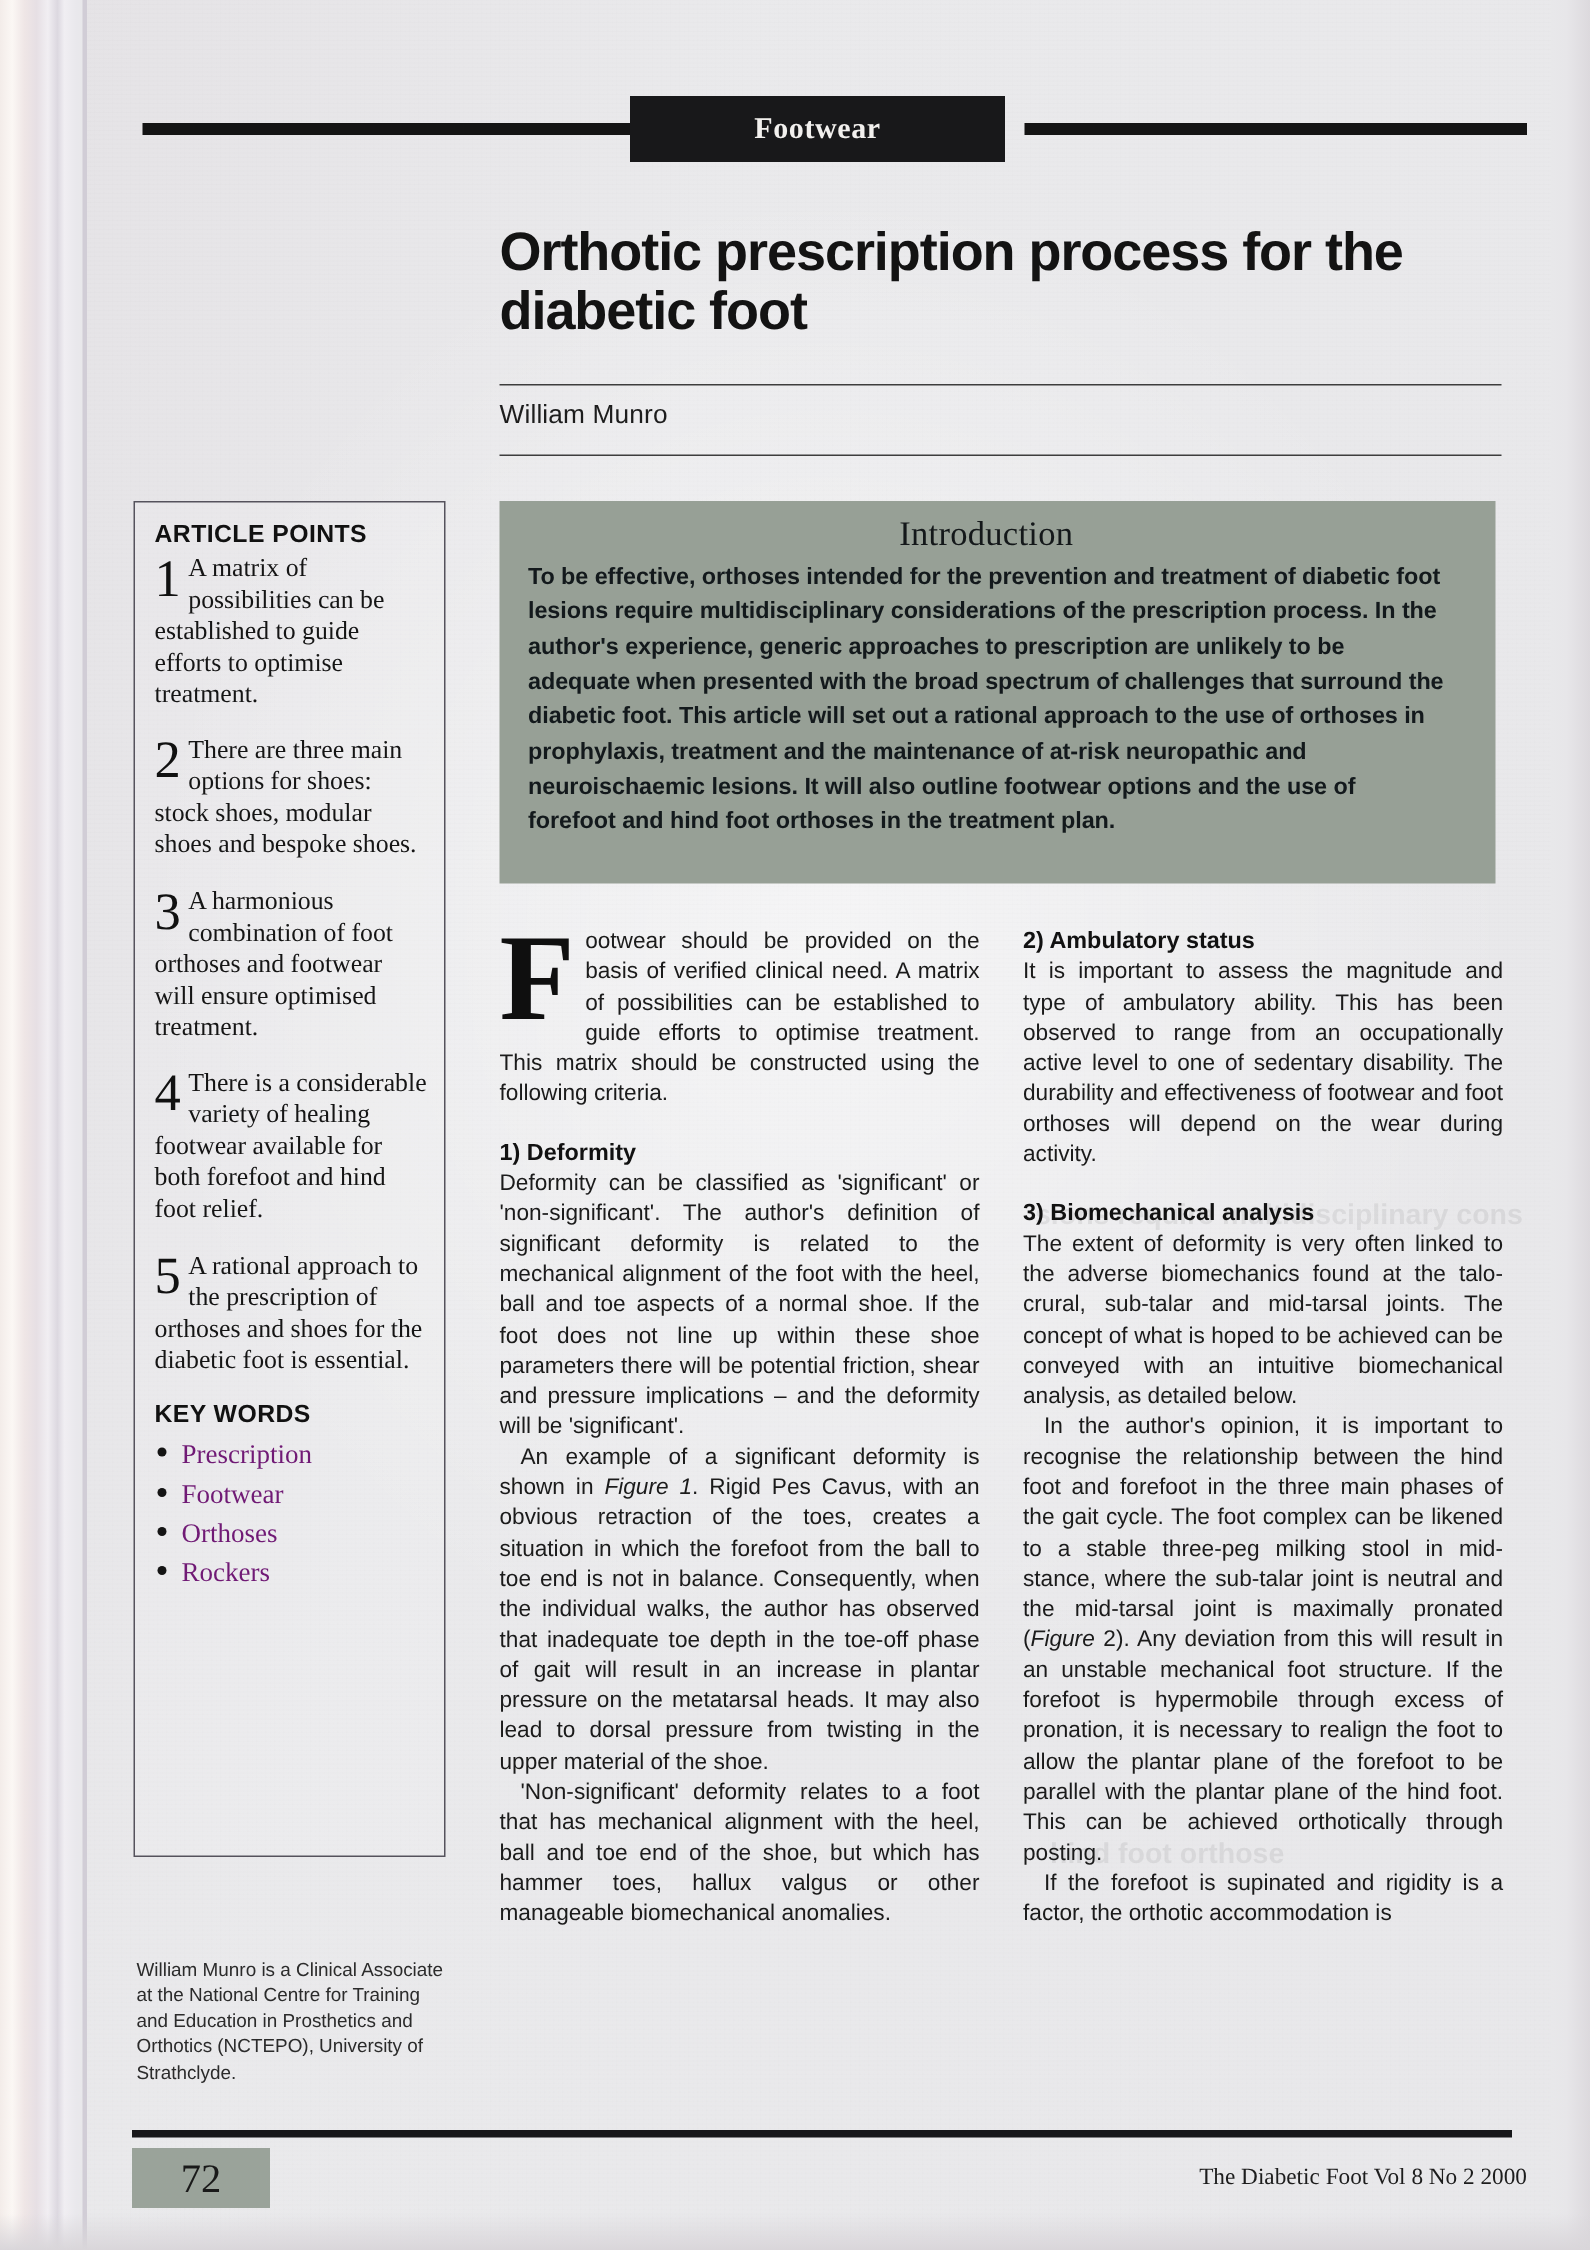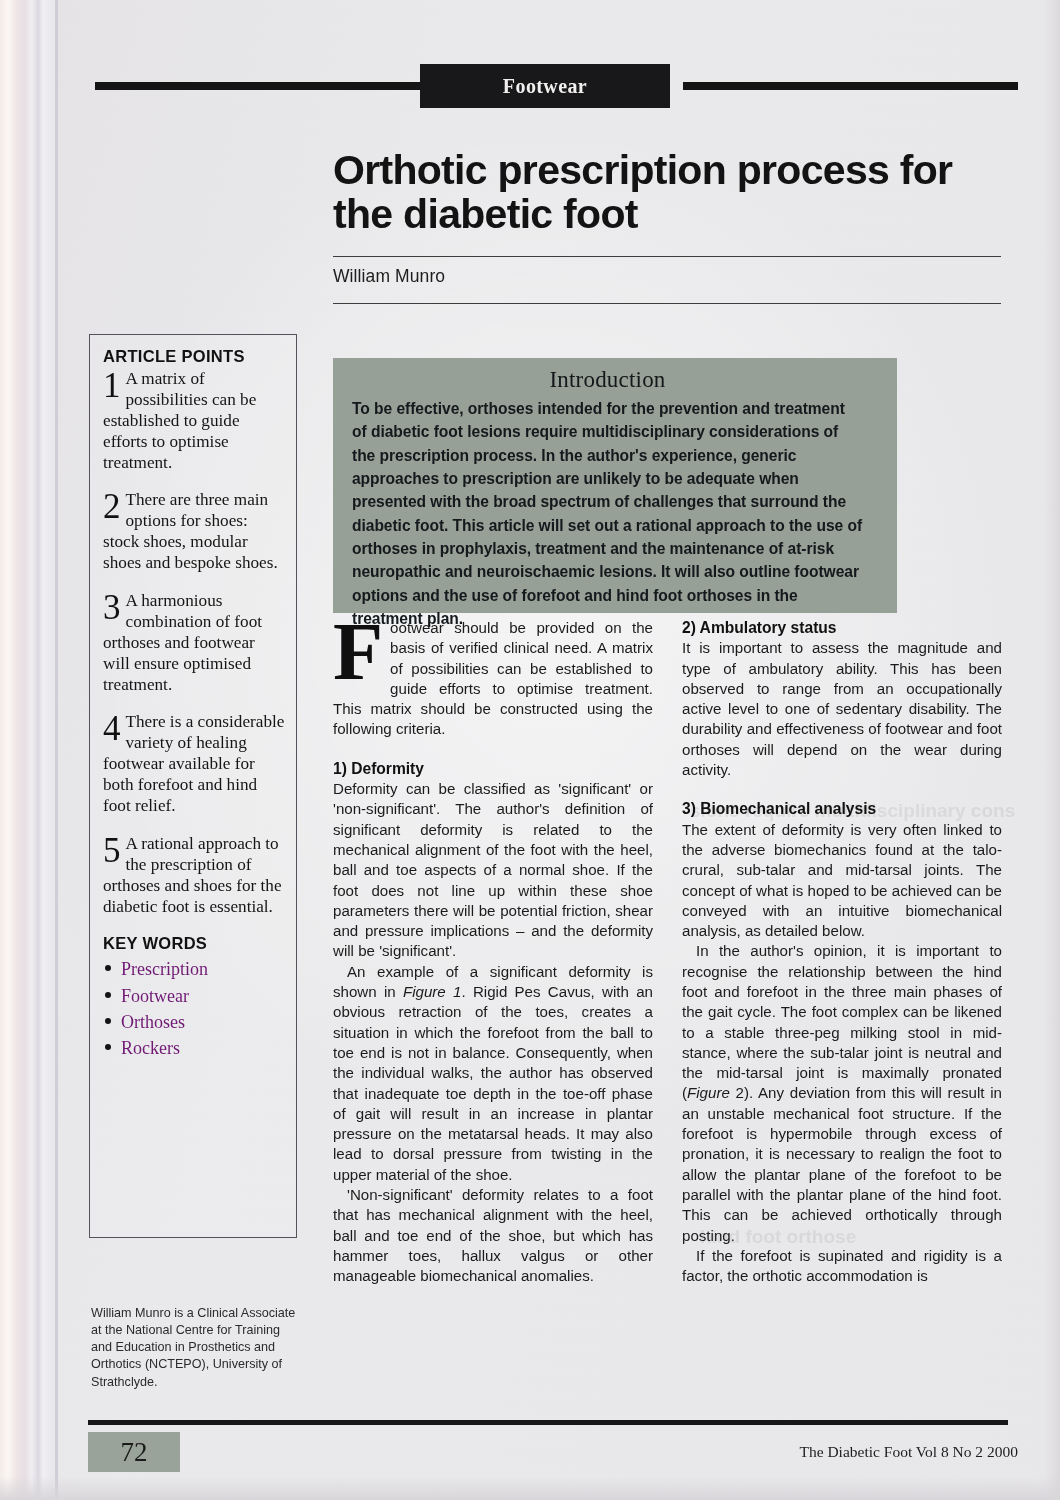--- a/index.html
+++ b/index.html
@@ -112,21 +112,21 @@
   .title-block {
     position: absolute;
     left: 333px;
     top: 148px;
     width: 668px;
   }
   .article-title {
     margin: 0;
     font-family: "Liberation Sans", sans-serif;
     font-weight: 700;
-    font-size: 41px;
+    font-size: 36px;
     line-height: 1.085;
     letter-spacing: -0.7px;
     color: #131313;
   }
   .title-rule {
     position: absolute;
     left: 333px;
     width: 668px;
     height: 1px;
     background: #3d3d3d;
@@ -211,26 +211,25 @@
     font-size: 12.6px;
     line-height: 1.36;
     color: #2b2b2b;
   }
 
   
   .intro {
     position: absolute;
     left: 333px;
     top: 334px;
-    width: 564px;
+    width: 664px;
     height: 255px;
     background: #97a096;
     box-sizing: border-box;
     padding: 9px 34px 10px 19px;
-    margin-top: 24px;
   }
   .intro-title {
     margin: 0 0 4px 0;
     text-align: center;
     font-family: "Liberation Serif", serif;
     font-weight: 400;
     font-size: 23px;
     letter-spacing: .2px;
     color: #14181a;
   }

